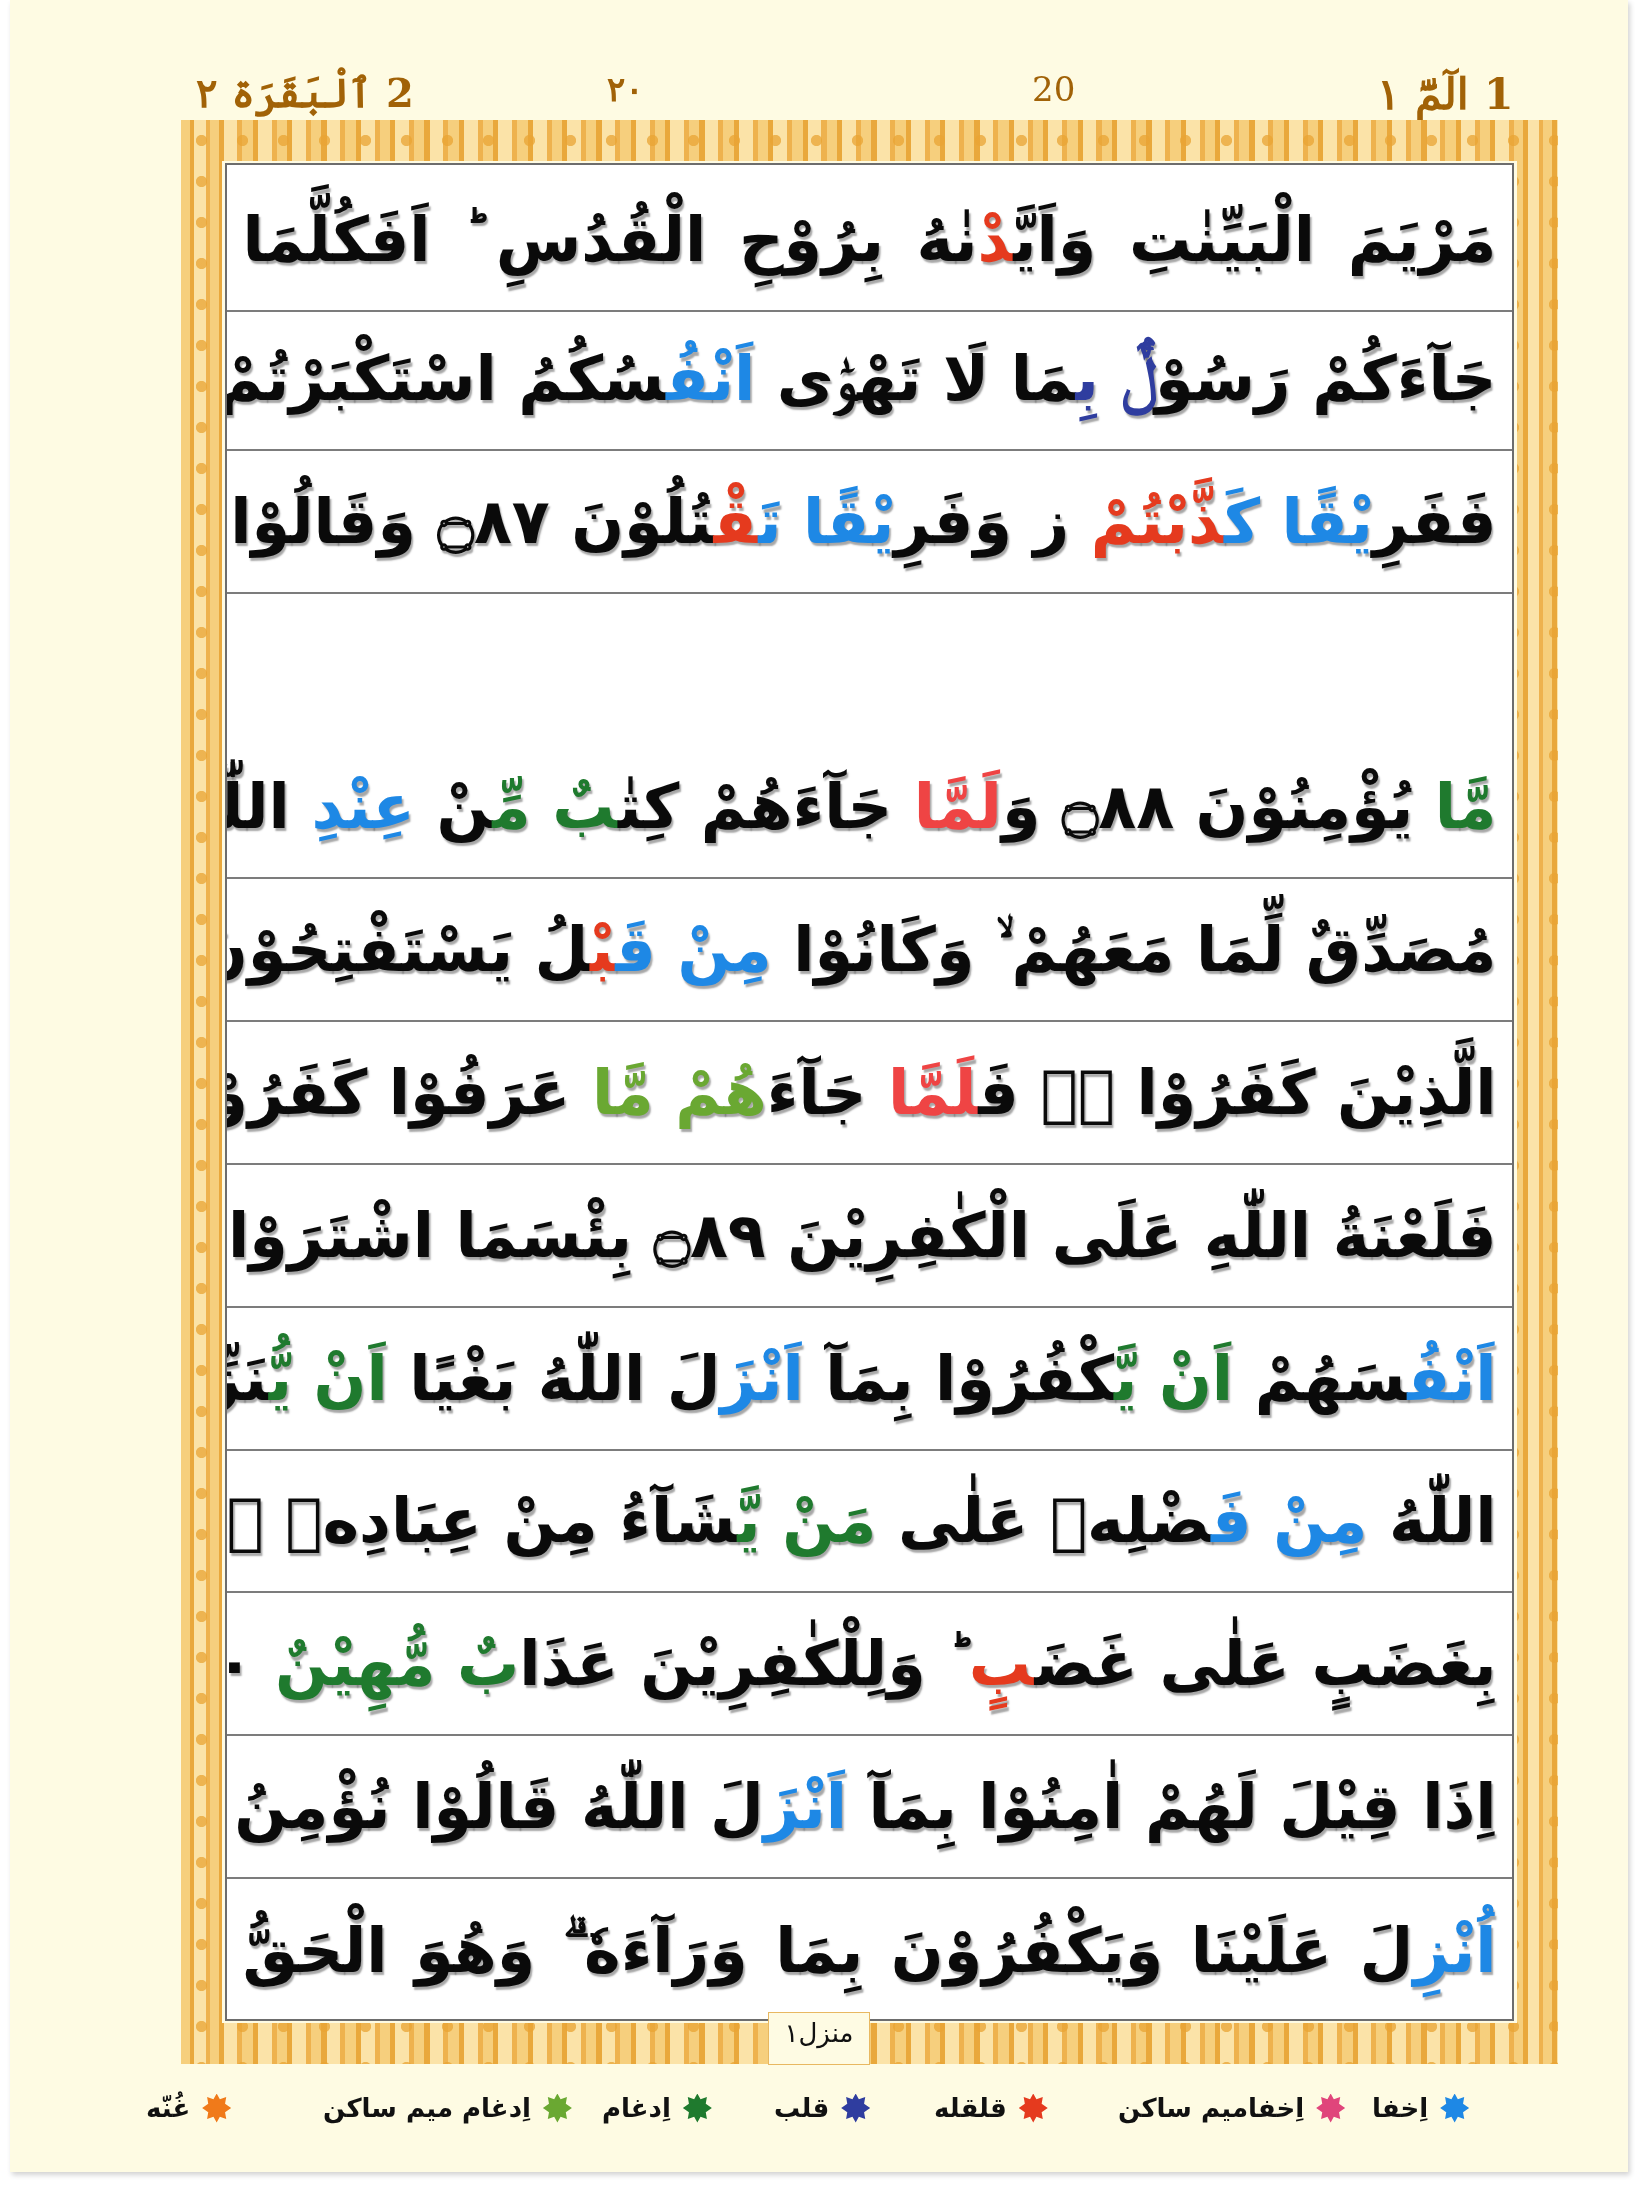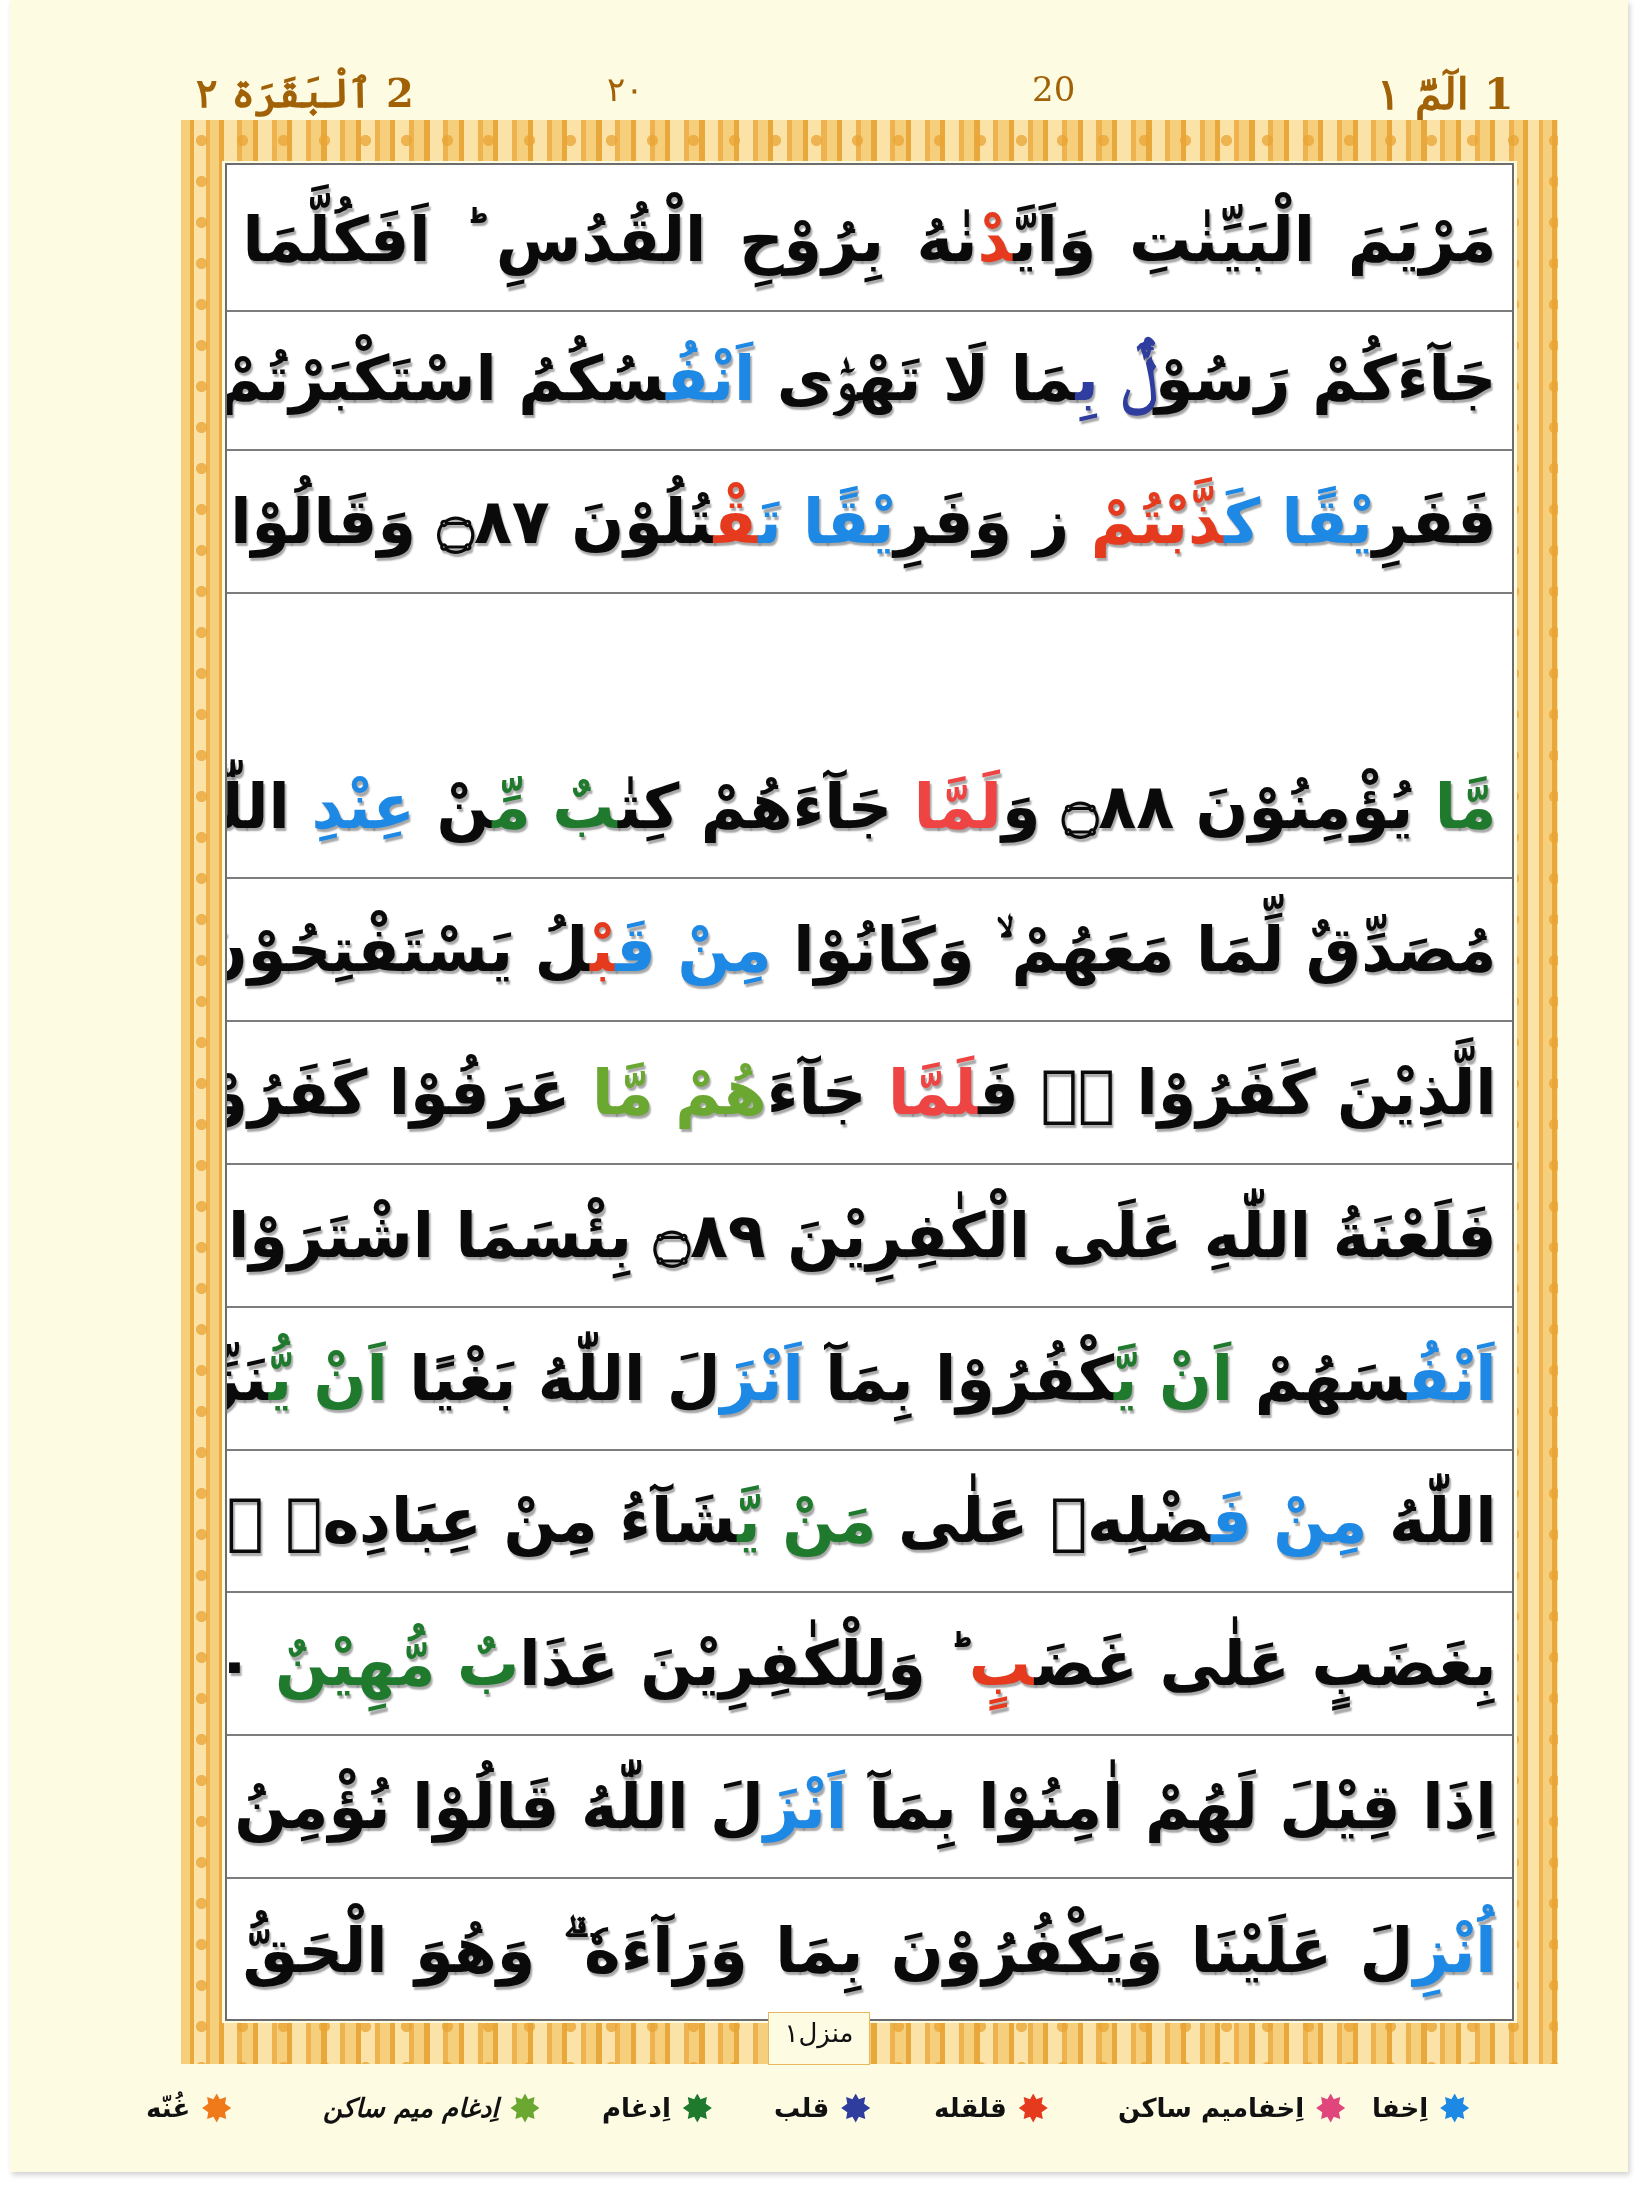--- a/index.html
+++ b/index.html
@@ -11,21 +11,21 @@
   .page {
     position:absolute; left:10.3px; top:0; width:1618px; height:2172px;
     background:#fefbe3;
     box-shadow: 1.7px 3.4px 5.2px rgba(0,0,0,0.18);
   }
   .hdr {
     position:absolute; top:69px; font-family:"DejaVu Serif", serif;
     color:#a16207; font-weight:bold; white-space:nowrap;
   }
   .hdr-left { left:196px; font-size:40px; direction:rtl; }
-  .hdr-arabic-num { left:607px; font-size:34px; font-weight:normal; }
+  .hdr-arabic-num { left:607px; font-size:34px; font-weight:bold; }
   .hdr-num { left:1032px; font-size:34px; font-weight:normal; }
   .hdr-right { left:1377px; font-size:43px; direction:rtl; }
 
   
   .orn {
     position:absolute; left:181px; top:120px; width:1377px; height:1944px;
     box-sizing:border-box;
     border:41px solid #f3c46a;
     border-image: repeating-linear-gradient(90deg,#f6cf7d 0 10.3px,#e9a83c 10.3px 15.5px,#fbe3a8 15.5px 29px,#eeb24e 29px 34px) 48;
     background:transparent;
@@ -148,21 +148,21 @@
       <span>قلقله</span>
     </div>
     <div class="leg-item" style="left: 774px;">
       <span class="star" style="background: rgb(47, 61, 159);"></span>
       <span>قلب</span>
     </div>
     <div class="leg-item" style="left: 602px;">
       <span class="star" style="background: rgb(31, 122, 46);"></span>
       <span>اِدغام</span>
     </div>
-    <div class="leg-item" style="left: 323px; font-style: italic;">
+    <div class="leg-item" style="left: 323px;">
       <span class="star" style="background: rgb(106, 168, 50);"></span>
       <span>اِدغام میم ساکن</span>
     </div>
     <div class="leg-item" style="left: 146px;">
       <span class="star" style="background: rgb(240, 122, 26);"></span>
       <span>غُنّه</span>
     </div>
   </div>
 
 

